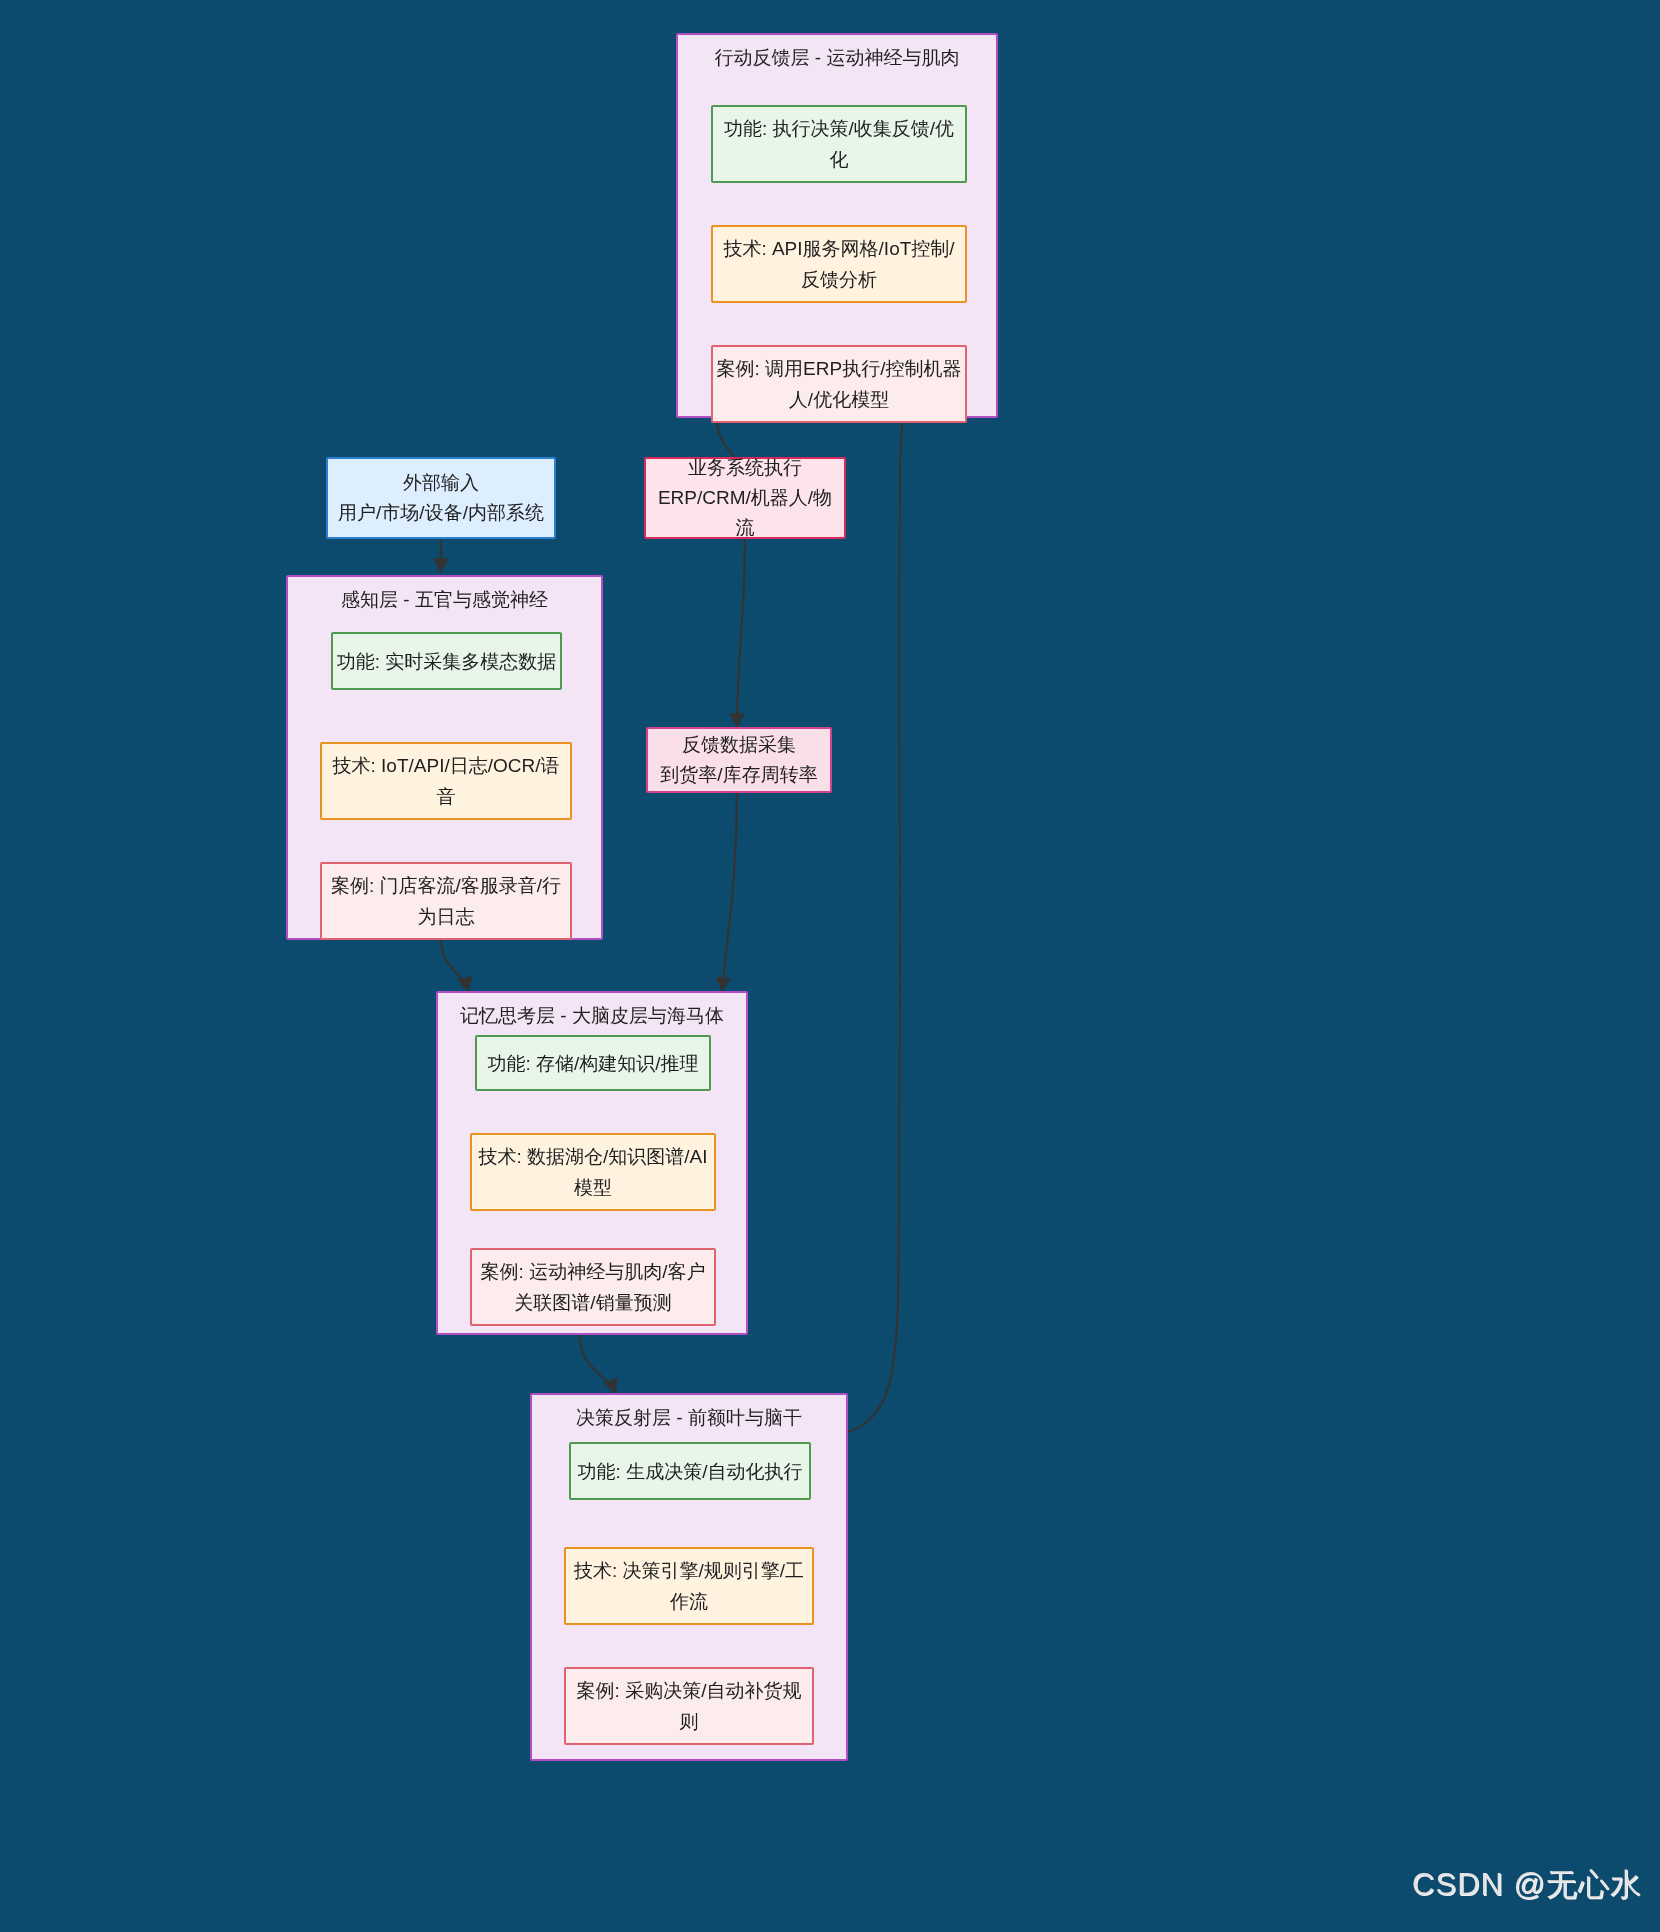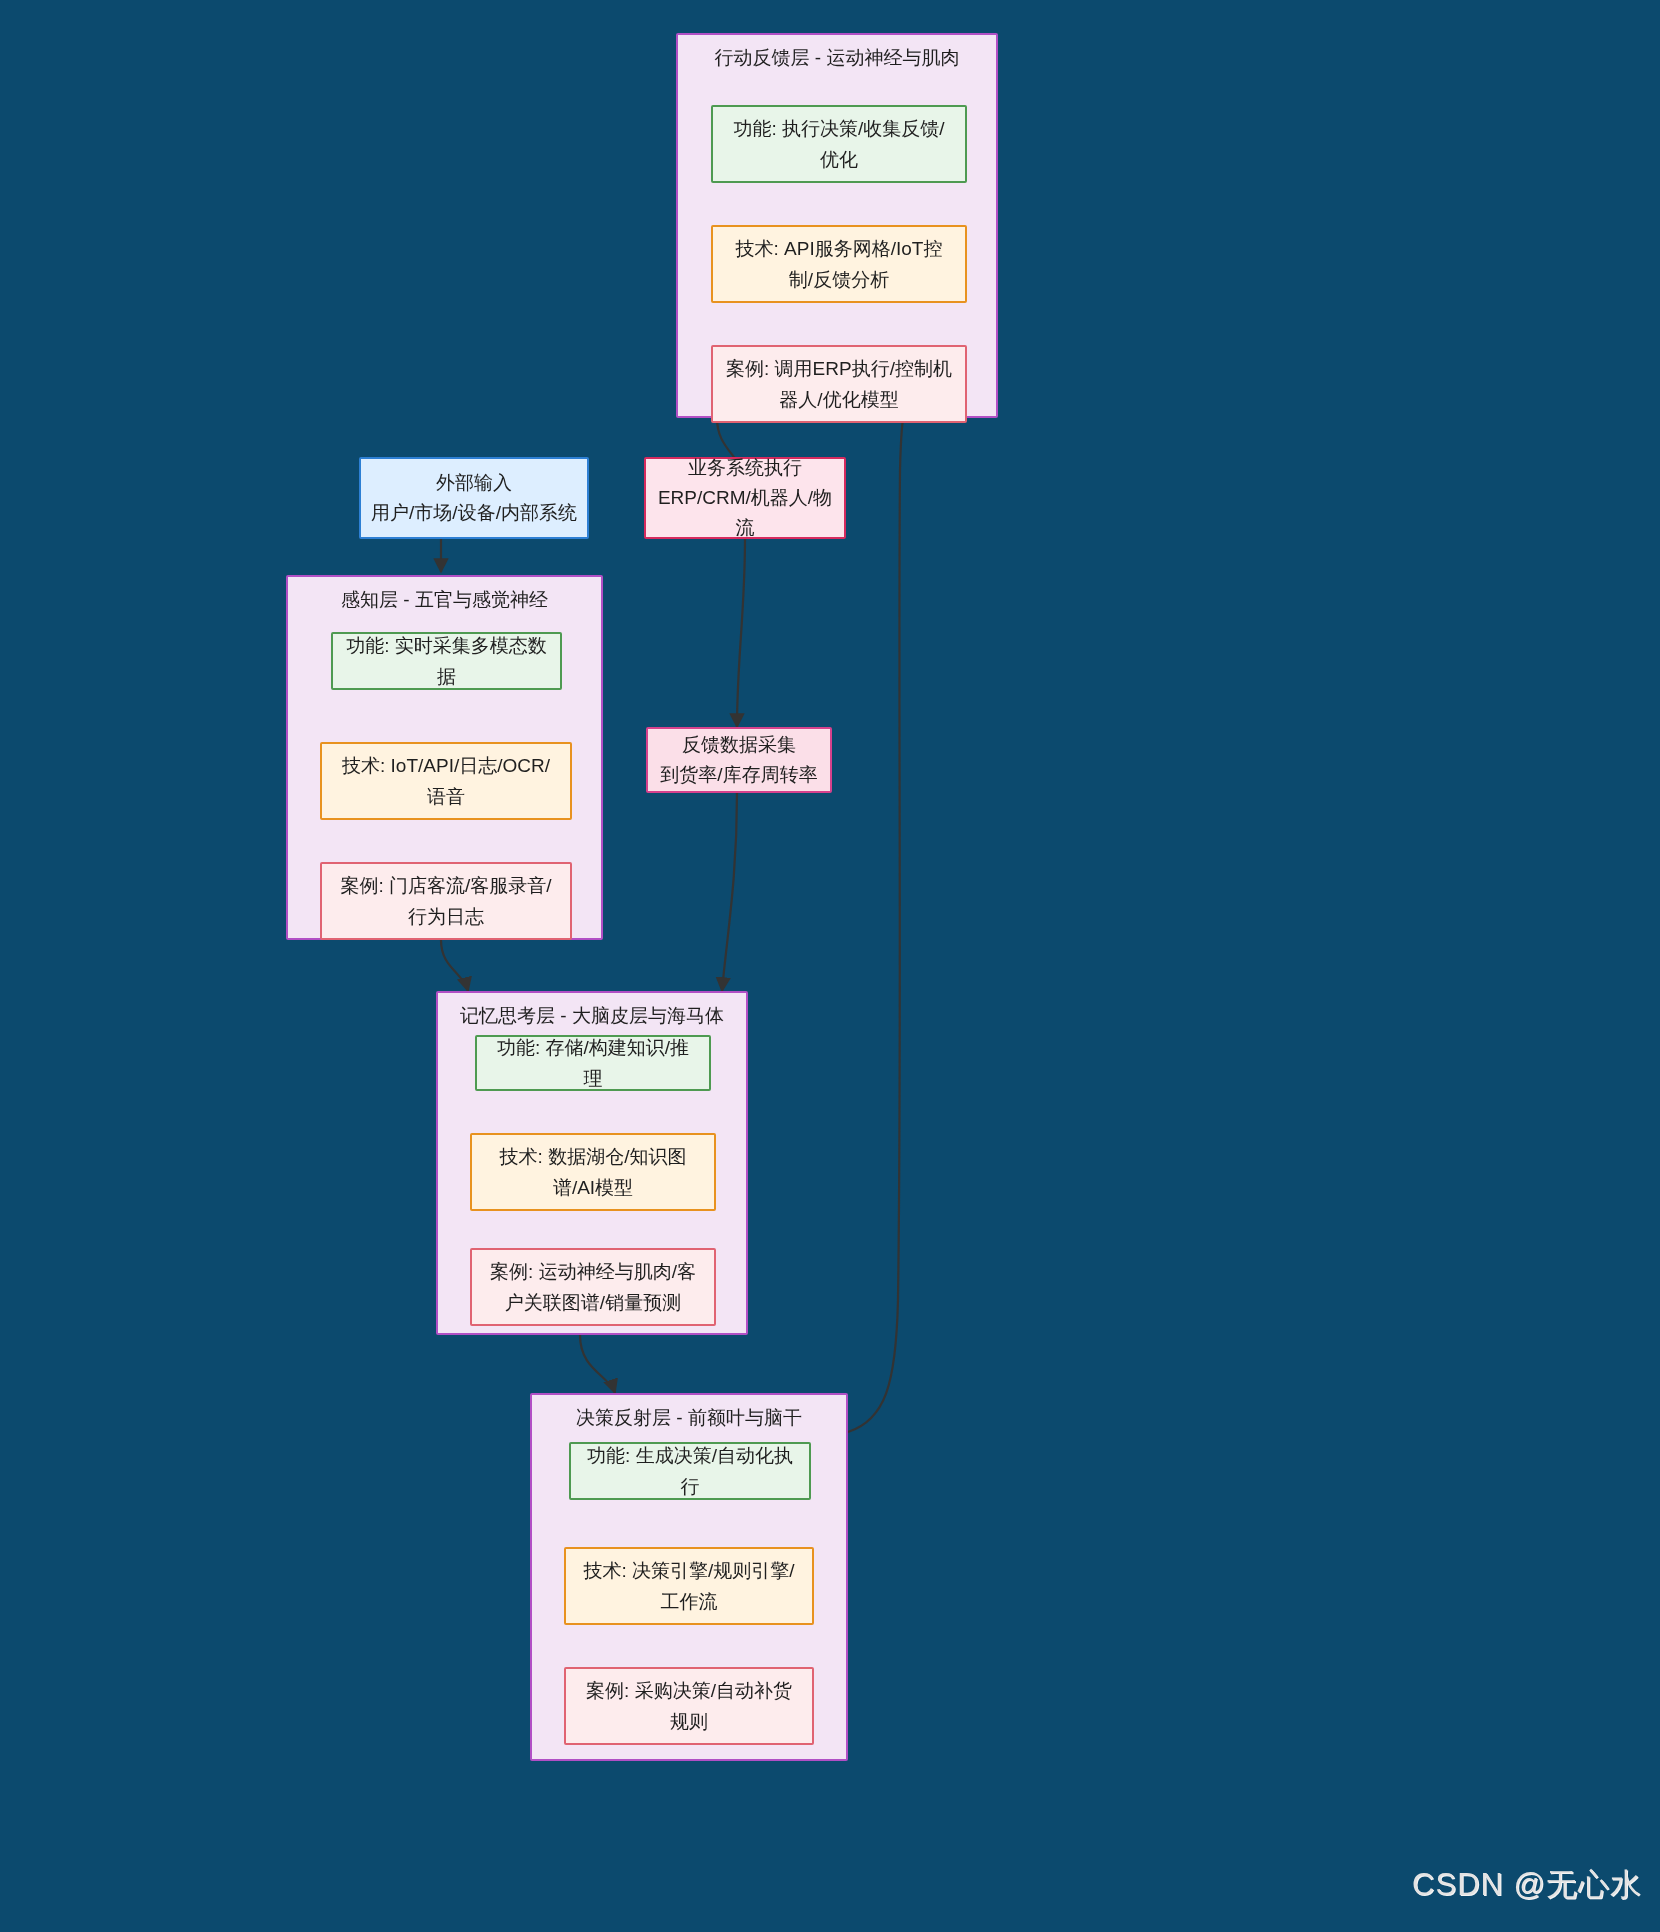--- a/index.html
+++ b/index.html
@@ -59,21 +59,21 @@
     border-width: 2px;
     border-style: solid;
     border-radius: 2px;
     display: flex;
     align-items: center;
     justify-content: center;
     text-align: center;
     font-size: 19px;
     line-height: 31px;
     color: #1f1f1f;
-    padding: 0 12px;
+    padding: 0 2px;
   }
   .sub.func {
     background: #e8f5e9;
     border-color: #4e9a51;
   }
   .sub.tech {
     background: #fff3e0;
     border-color: #e8921f;
   }
   .sub.case {
@@ -86,21 +86,20 @@
     justify-content: center;
     text-align: center;
     font-size: 19px;
     line-height: 30px;
     color: #1f1f1f;
     padding: 0 10px;
   }
   .io-blue {
     background: #ddeeff;
     border-color: #2d7fd4;
-    margin-left: 33px;
   }
   .io-pink {
     background: #fde4ec;
     border-color: #d62a5e;
   }
   .io-pink2 {
     background: #fbdfe8;
     border-color: #d6418c;
   }
   .io .ln { display: block; width: 100%; }

